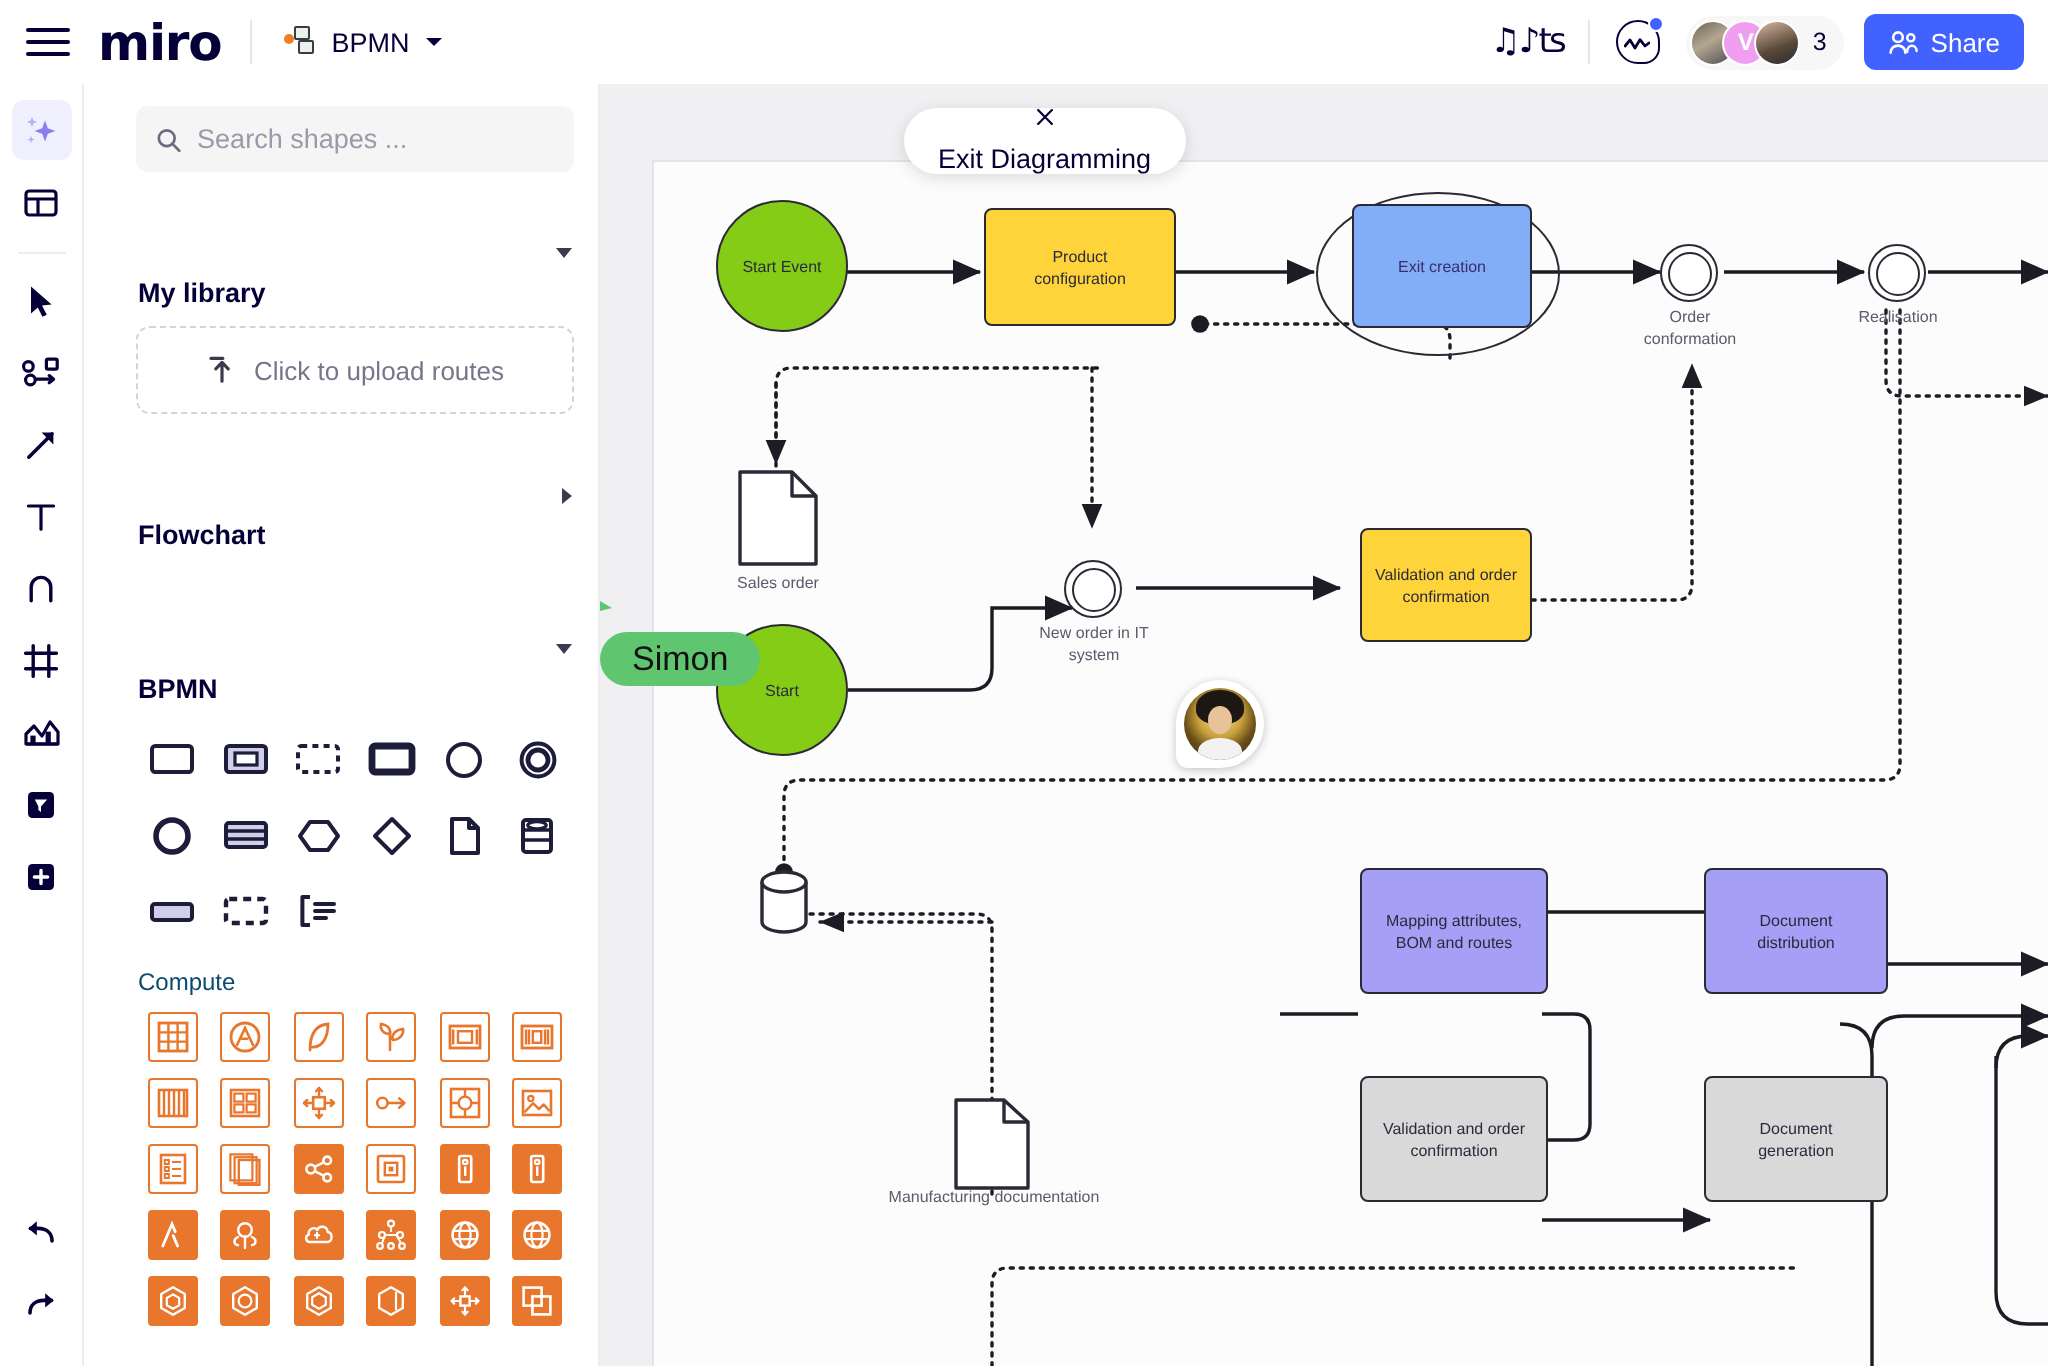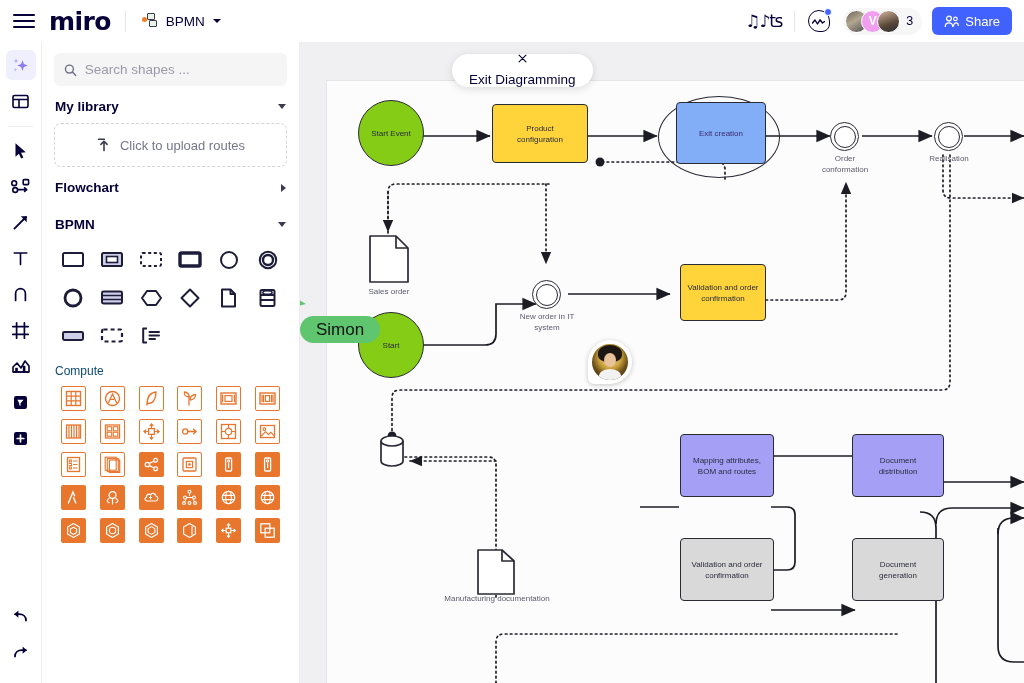--- a/index.html
+++ b/index.html
@@ -60,34 +60,34 @@
   }
   .tbtn { width:30px; height:30px; border-radius:6px; display:flex; align-items:center; justify-content:center; margin-bottom:6px; cursor:pointer; }
   .tbtn.active { background:#f0effd; }
   .tsep { width:24px; height:1px; background:#ededf0; margin:4px 0 8px; }
   .lefttool .bottom { margin-top:auto; padding-bottom:10px; display:flex; flex-direction:column; align-items:center; }
 
   
   .panel {
     position:absolute; top:42px; left:42px; width:258px; height:641px;
     background:#fff; border-right:1px solid #ededf0; z-index:35;
-    display:flex; flex-direction:column;
+    display:flex; flex-direction:column;align-items:flex-end;
   }
   .panelscroll { flex:1; overflow:hidden; padding: 11px 12px 0 12px; }
   .searchbox {
     height:33px; background:#f5f5f6; border-radius:6px; display:flex; align-items:center;
     padding:0 10px; gap:8px; cursor:text;
   }
   .searchbox input {
     border:none; background:transparent; outline:none; font-size:13.5px;
     font-family:"Liberation Sans",sans-serif; color:#050038; width:100%;
   }
   .searchbox input::placeholder { color:#9a9aa8; }
   .sect { display:flex; align-items:center; justify-content:space-between; padding:13px 1px 9px; cursor:pointer;}
-  .sect .t { font-size:13.5px; font-weight:700; color:#050038;}
+  .sect .t { font-size:13.5px; font-weight:700; color:#050038;margin-top:40px;}
   .upload {
     height:44px; border:1.5px dashed #d3d3da; border-radius:7px;
     display:flex; align-items:center; justify-content:center; gap:8px;
     font-size:13px; color:#76768a; cursor:pointer;
   }
   .caret-d { width:0;height:0;border-left:4.5px solid transparent;border-right:4.5px solid transparent;border-top:5px solid #3b3b4f;}
   .caret-r { width:0;height:0;border-top:4.5px solid transparent;border-bottom:4.5px solid transparent;border-left:5px solid #3b3b4f;}
   .shapegrid { display:grid; grid-template-columns:repeat(6,1fr); gap:5px 0; margin-top:2px;}
   .shapecell { height:33px; display:flex; align-items:center; justify-content:center; border-radius:5px; cursor:pointer;}
   .subhead { font-size:12px; color:#0c4a6e; padding:12px 1px 8px; }

